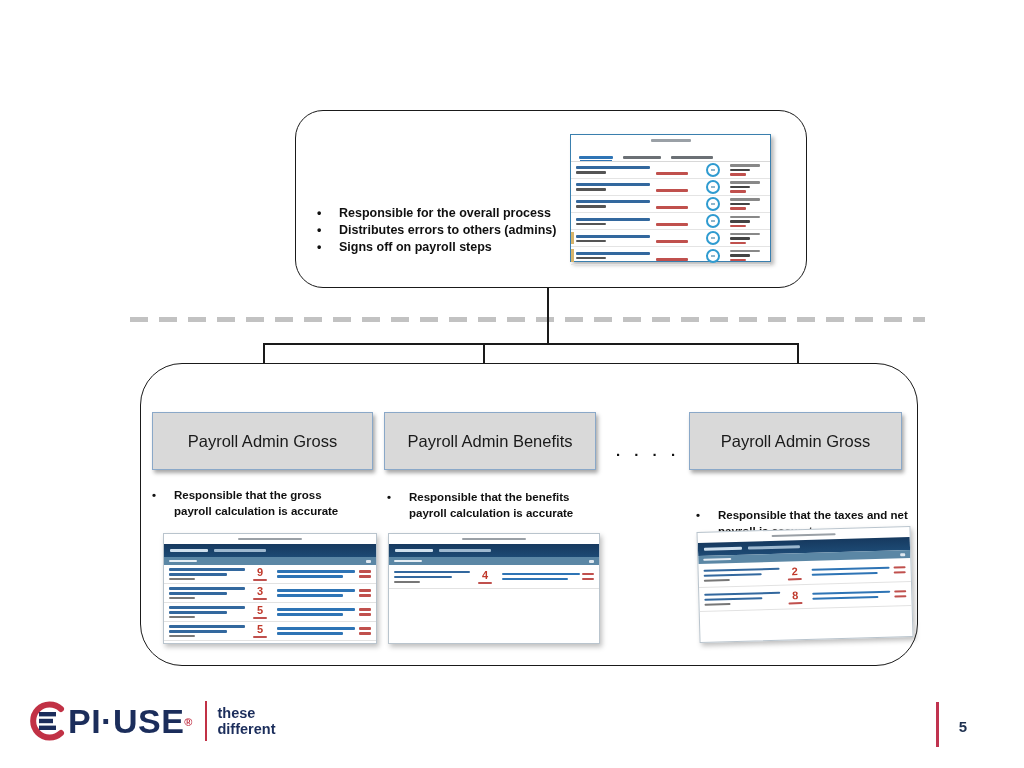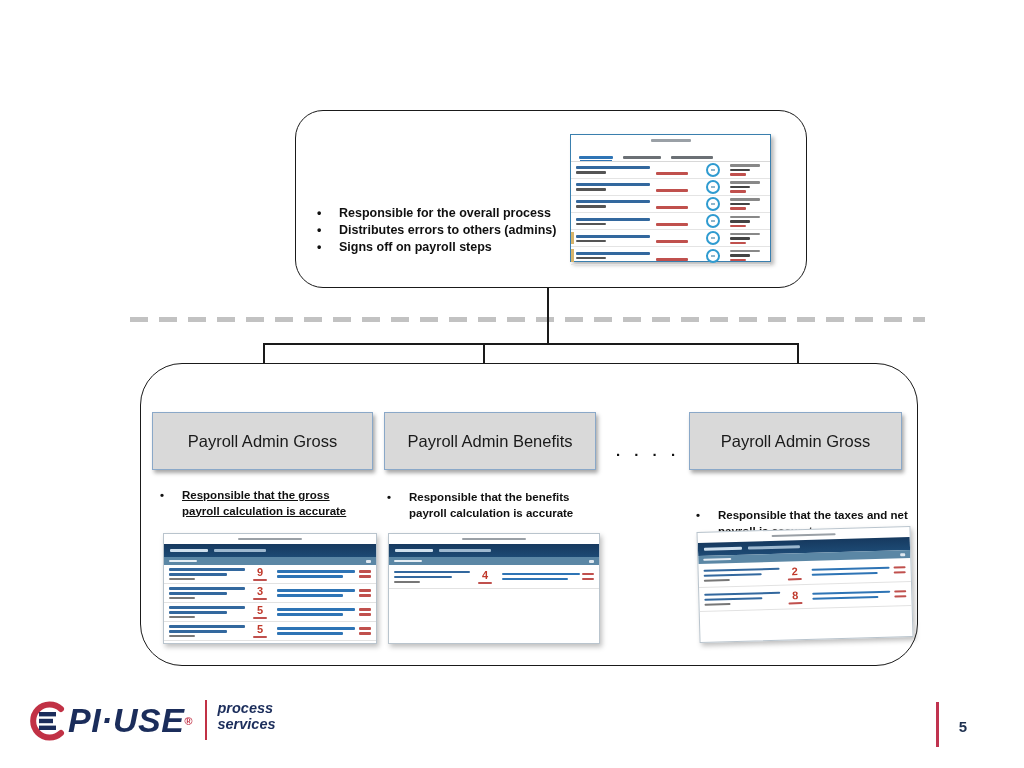--- a/index.html
+++ b/index.html
@@ -25,21 +25,21 @@
   .admin-gross{left:152px;width:219px;}
   .admin-benefits{left:384px;width:210px;}
   .admin-taxes{left:689px;width:211px;}
 
   
   .bullets{position:absolute;margin:0;padding:0;list-style:none;color:#101010;font-weight:600;}
   .bullets li{position:relative;padding-left:26px;}
   .bullets li::before{content:"•";position:absolute;left:4px;top:0;}
   .mgr-bullets{left:313px;top:205px;width:250px;font-size:12.5px;line-height:17px;}
   .admin-bullet{font-size:11.5px;line-height:15.5px;}
-  .ab-gross{left:156px;top:488px;width:210px;text-decoration:underline;}
+  .ab-gross{left:148px;top:488px;width:210px;}
   .ab-benefits{left:383px;top:490px;width:212px;}
   .ab-taxes{left:692px;top:508px;width:218px;}
 
   .dots{position:absolute;left:610px;top:442px;width:76px;font-size:15px;font-weight:bold;
         color:#111;letter-spacing:5px;text-align:center;}
 
   
   .dash-line{position:absolute;left:130px;top:317px;width:795px;height:5px;
              background:repeating-linear-gradient(90deg,#c2c2c2 0 18px,transparent 18px 29px);}
   .conn{position:absolute;background:#1a1a1a;}
@@ -79,21 +79,21 @@
                 justify-content:space-between;padding:0 5px;}
   .mini-row{display:flex;align-items:center;border-bottom:1px solid #e2e2e2;position:relative;
             padding:0 5px;box-sizing:border-box;}
   .mini-row .txt{width:78px;display:flex;flex-direction:column;gap:2.5px;}
   .mini-row .num{width:26px;text-align:center;color:#c0392b;font-weight:bold;
                  font-size:11px;line-height:1;display:flex;flex-direction:column;align-items:center;gap:1px;}
   .mini-row .links{flex:1;display:flex;flex-direction:column;gap:2.5px;padding-left:4px;}
   .linkline{display:flex;justify-content:space-between;align-items:center;}
 
   
-  .logo{position:absolute;left:26px;top:700px;display:flex;align-items:flex-start;font-style:italic;}
+  .logo{position:absolute;left:26px;top:700px;display:flex;align-items:center;}
   .logo-word{display:flex;align-items:flex-start;color:#1b2d5b;font-weight:bold;
              font-size:34px;letter-spacing:.5px;line-height:40px;
              font-family:"Liberation Sans",sans-serif;}
   .logo-reg{font-size:11px;color:#c13145;margin-top:1px;}
   .logo-div{width:2.5px;height:40px;background:#c13145;margin:0 10px 0 12px;}
   .logo-tag{color:#1b2d5b;font-weight:bold;font-size:14.5px;line-height:16px;}
   .page-bar{position:absolute;left:936px;top:702px;width:3px;height:45px;background:#c0334f;}
   .page-num{position:absolute;left:950px;top:718px;width:26px;text-align:center;
             font-size:15px;font-weight:bold;color:#1f3150;}
 </style>
@@ -421,20 +421,20 @@
       <rect x="13" y="12" width="17" height="4.4" fill="#1b2d5b"></rect>
       <rect x="13" y="18.8" width="14" height="4.4" fill="#1b2d5b"></rect>
       <rect x="13" y="25.6" width="17" height="4.4" fill="#1b2d5b"></rect>
     </svg>
     <span class="logo-word">
       <span>PI·USE</span>
       <span class="logo-reg">®</span>
     </span>
     <span class="logo-div"></span>
     <span class="logo-tag">
-      <span>process</span><br>
-      <span>services</span>
+      <span>these</span><br>
+      <span>different</span>
     </span>
   </div>
   <div class="page-bar"></div>
   <div class="page-num">5</div>
 
 </div>
 
 </body></html>

